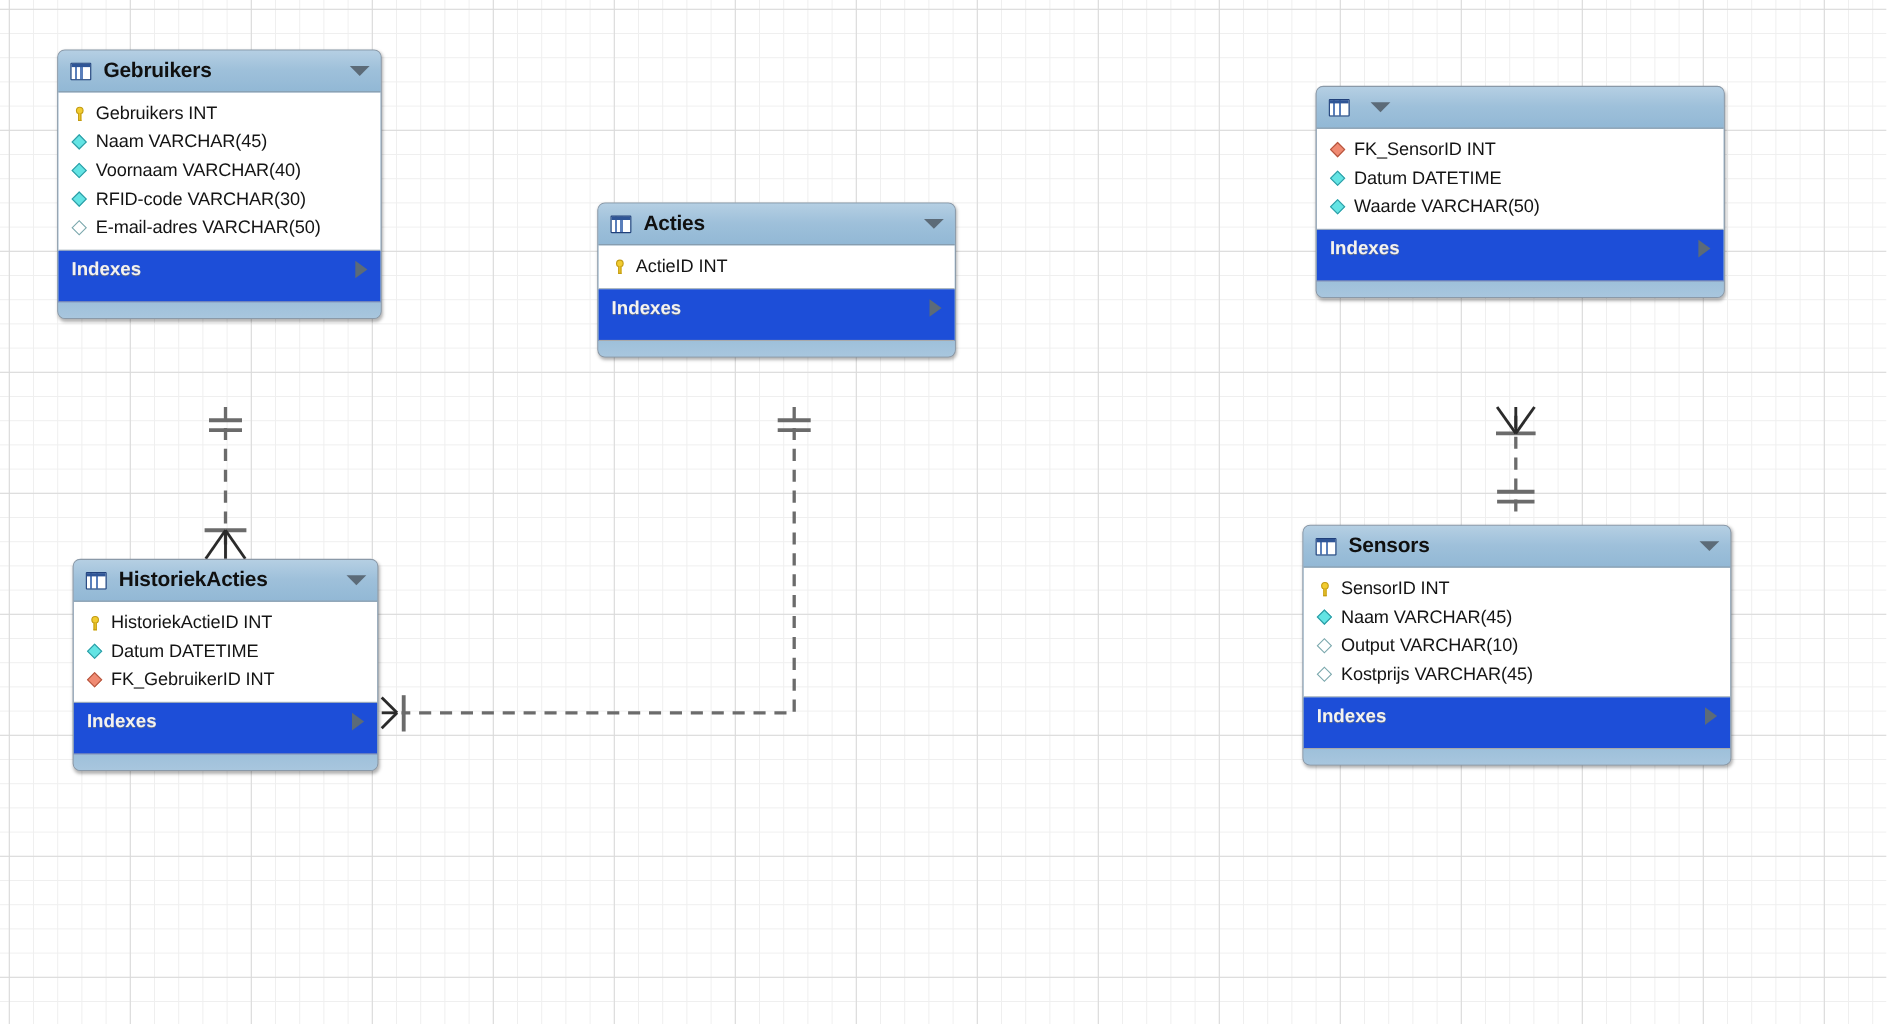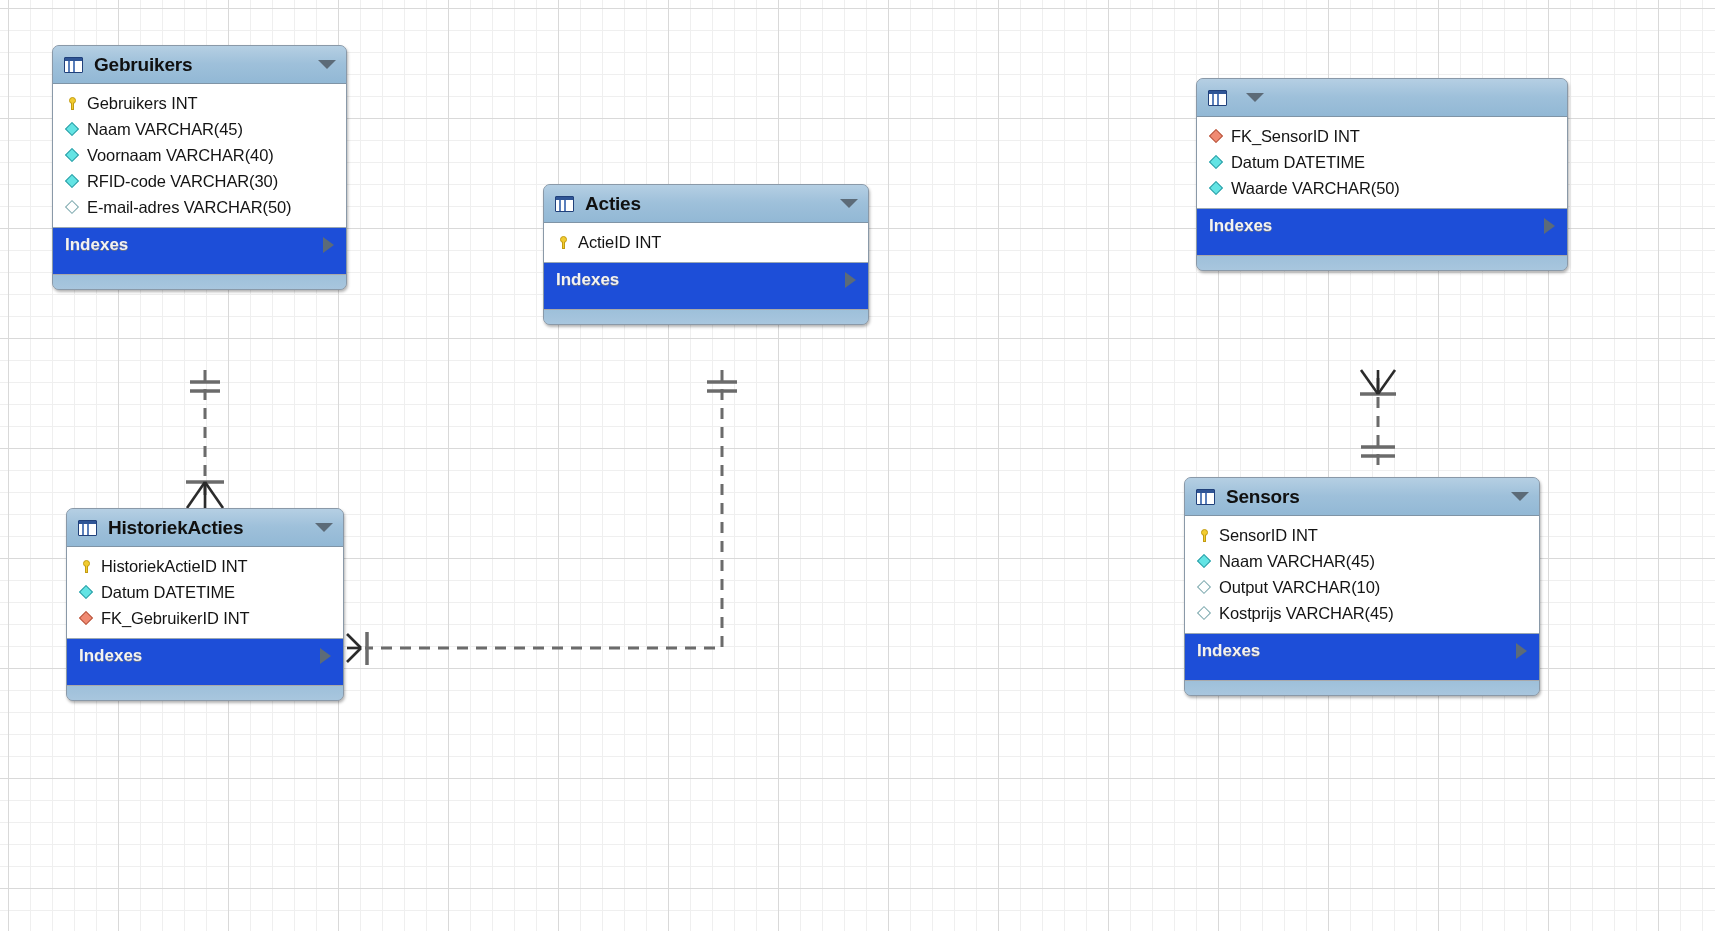--- a/index.html
+++ b/index.html
@@ -337,21 +337,21 @@
             <span class="col-glyph g-diamond g-red"></span>
             <span class="col-text">FK_GebruikerID INT</span>
           </div>
         </div>
         <div class="tbl-indexes">
           <span class="idx-label">Indexes</span>
           <span class="caret-right"></span>
         </div>
         <div class="tbl-foot"></div>
       </div>
-      <div class="table-box" style="left: 1184px; top: 477px; width: 356px;">
+      <div class="table-box" style="left: 1184px; top: 477px; width: 390px;">
         <div class="tbl-header">
           <span class="tbl-icon"></span>
           <span class="tbl-title">Sensors</span>
           <span class="caret-down"></span>
         </div>
         <div class="tbl-cols">
           <div class="col-row">
             <span class="col-glyph g-key"></span>
             <span class="col-text">SensorID INT</span>
           </div>

